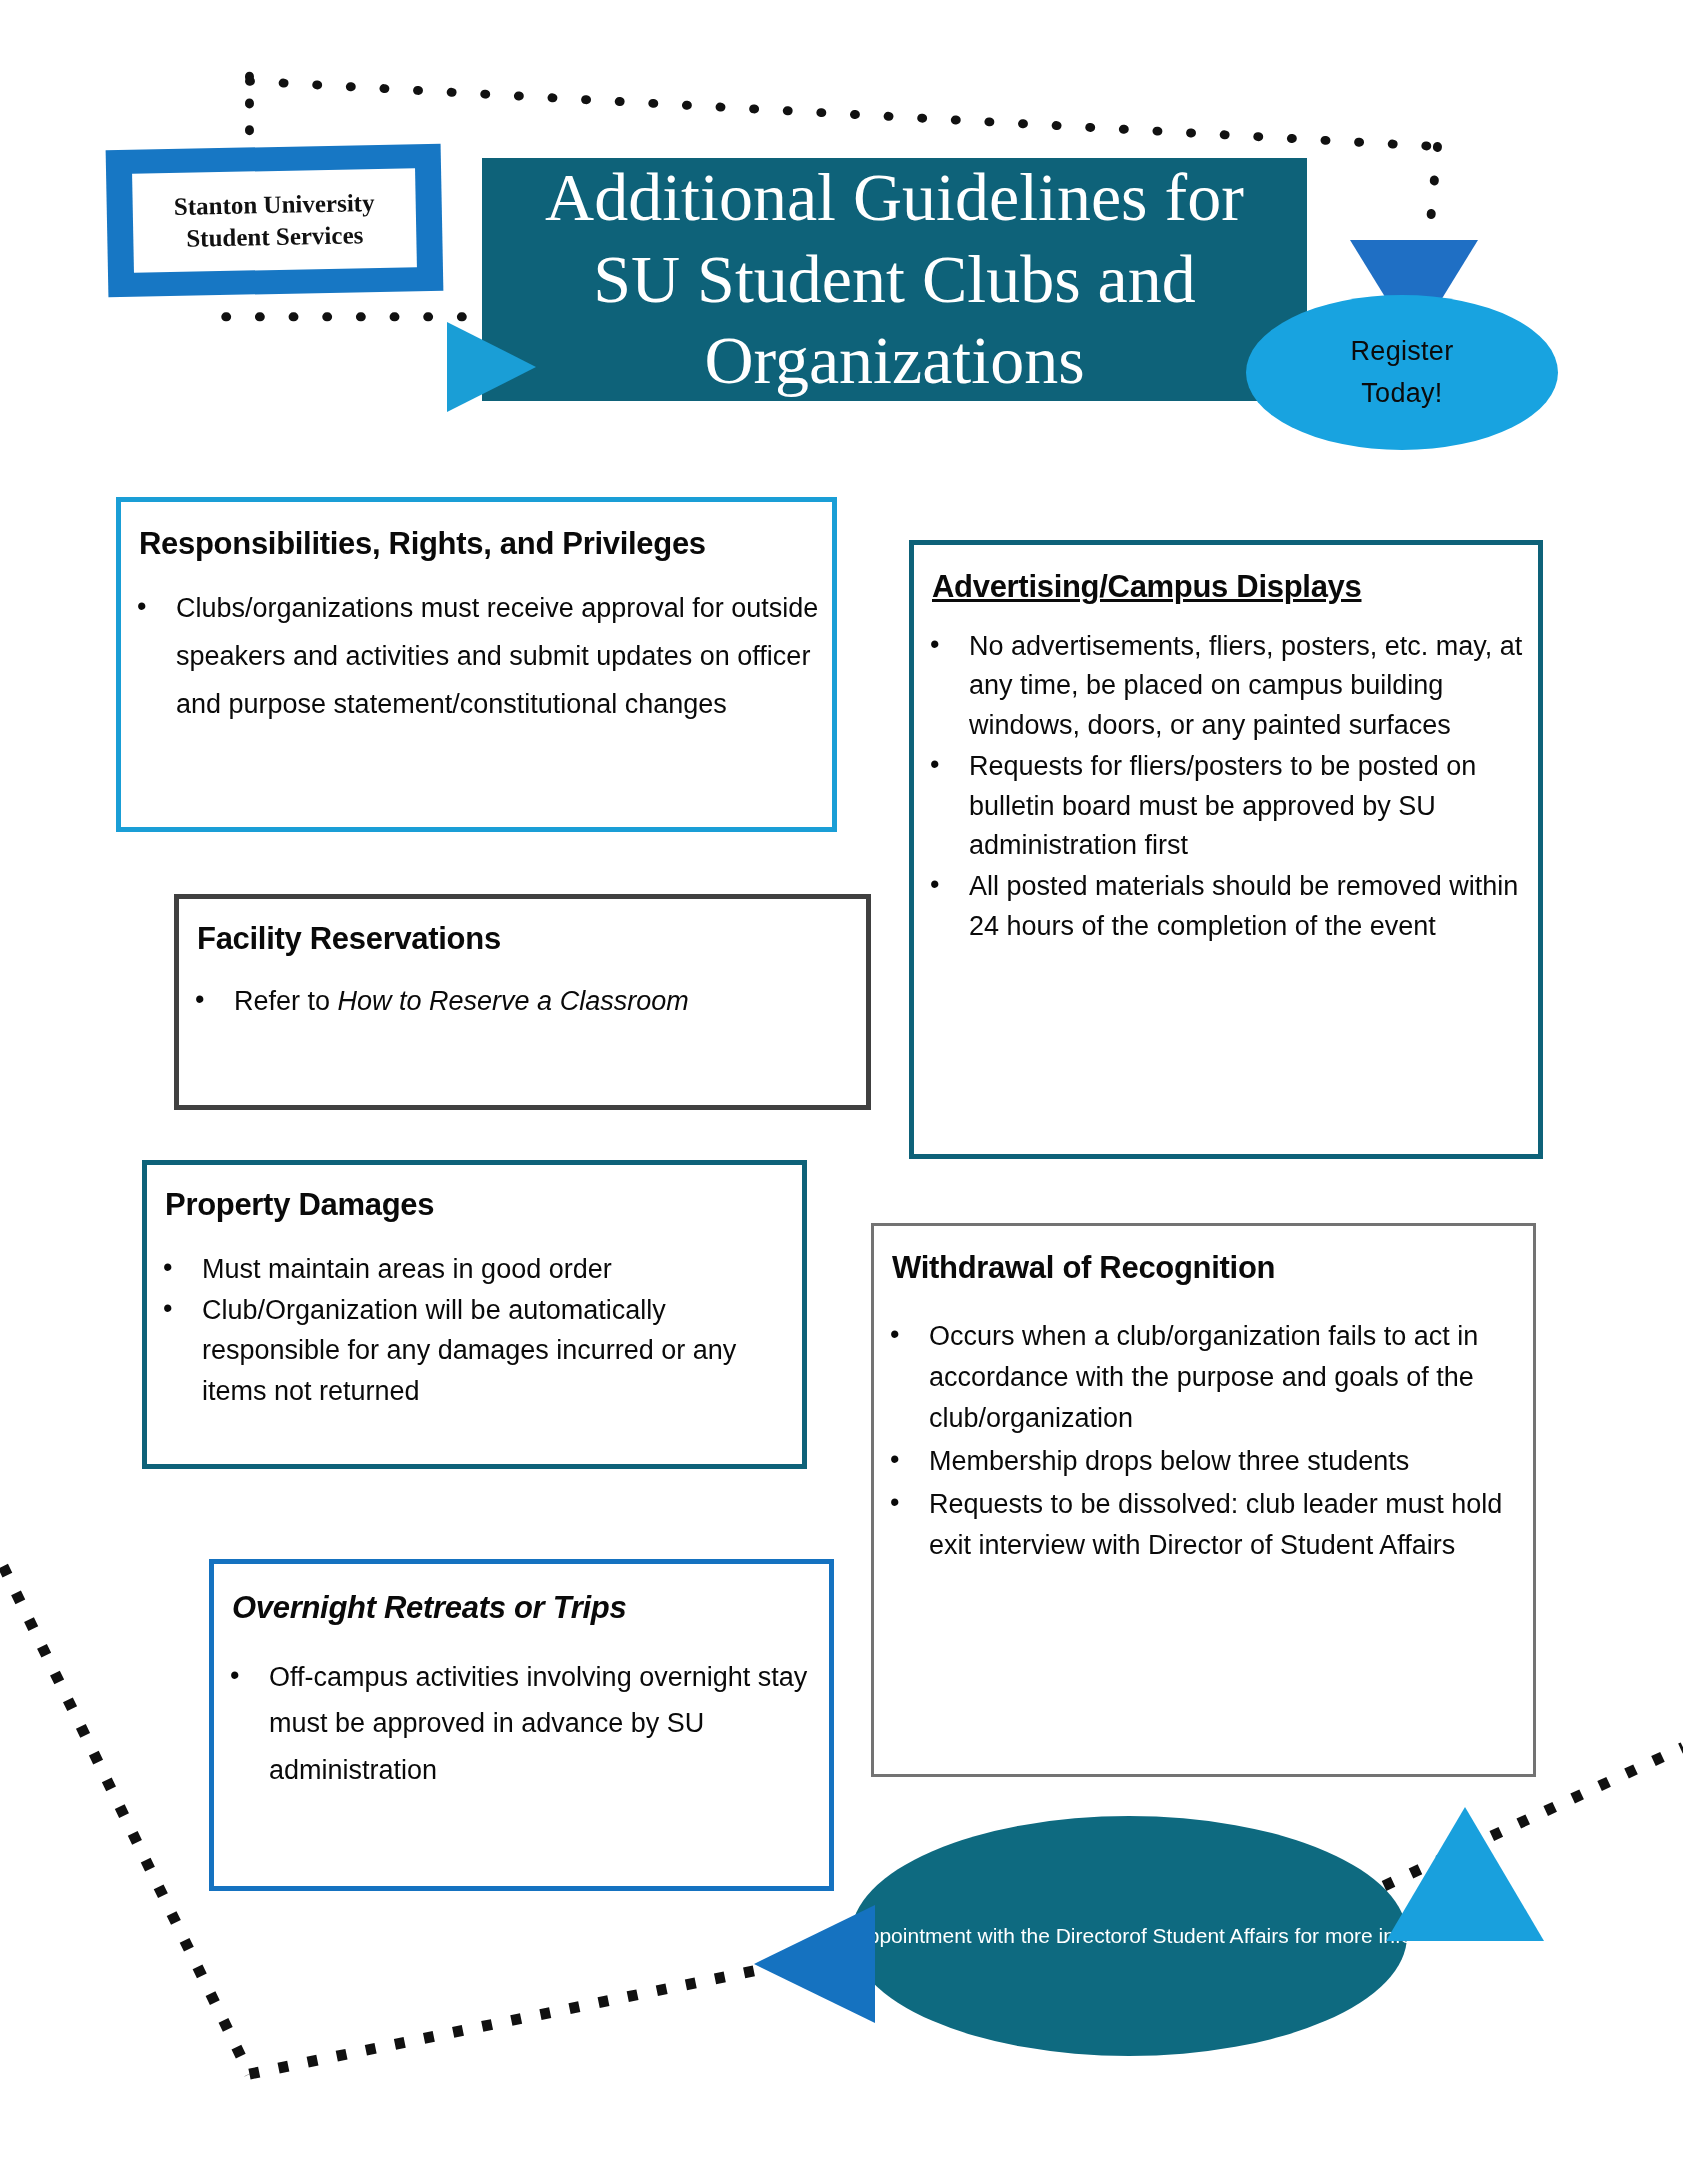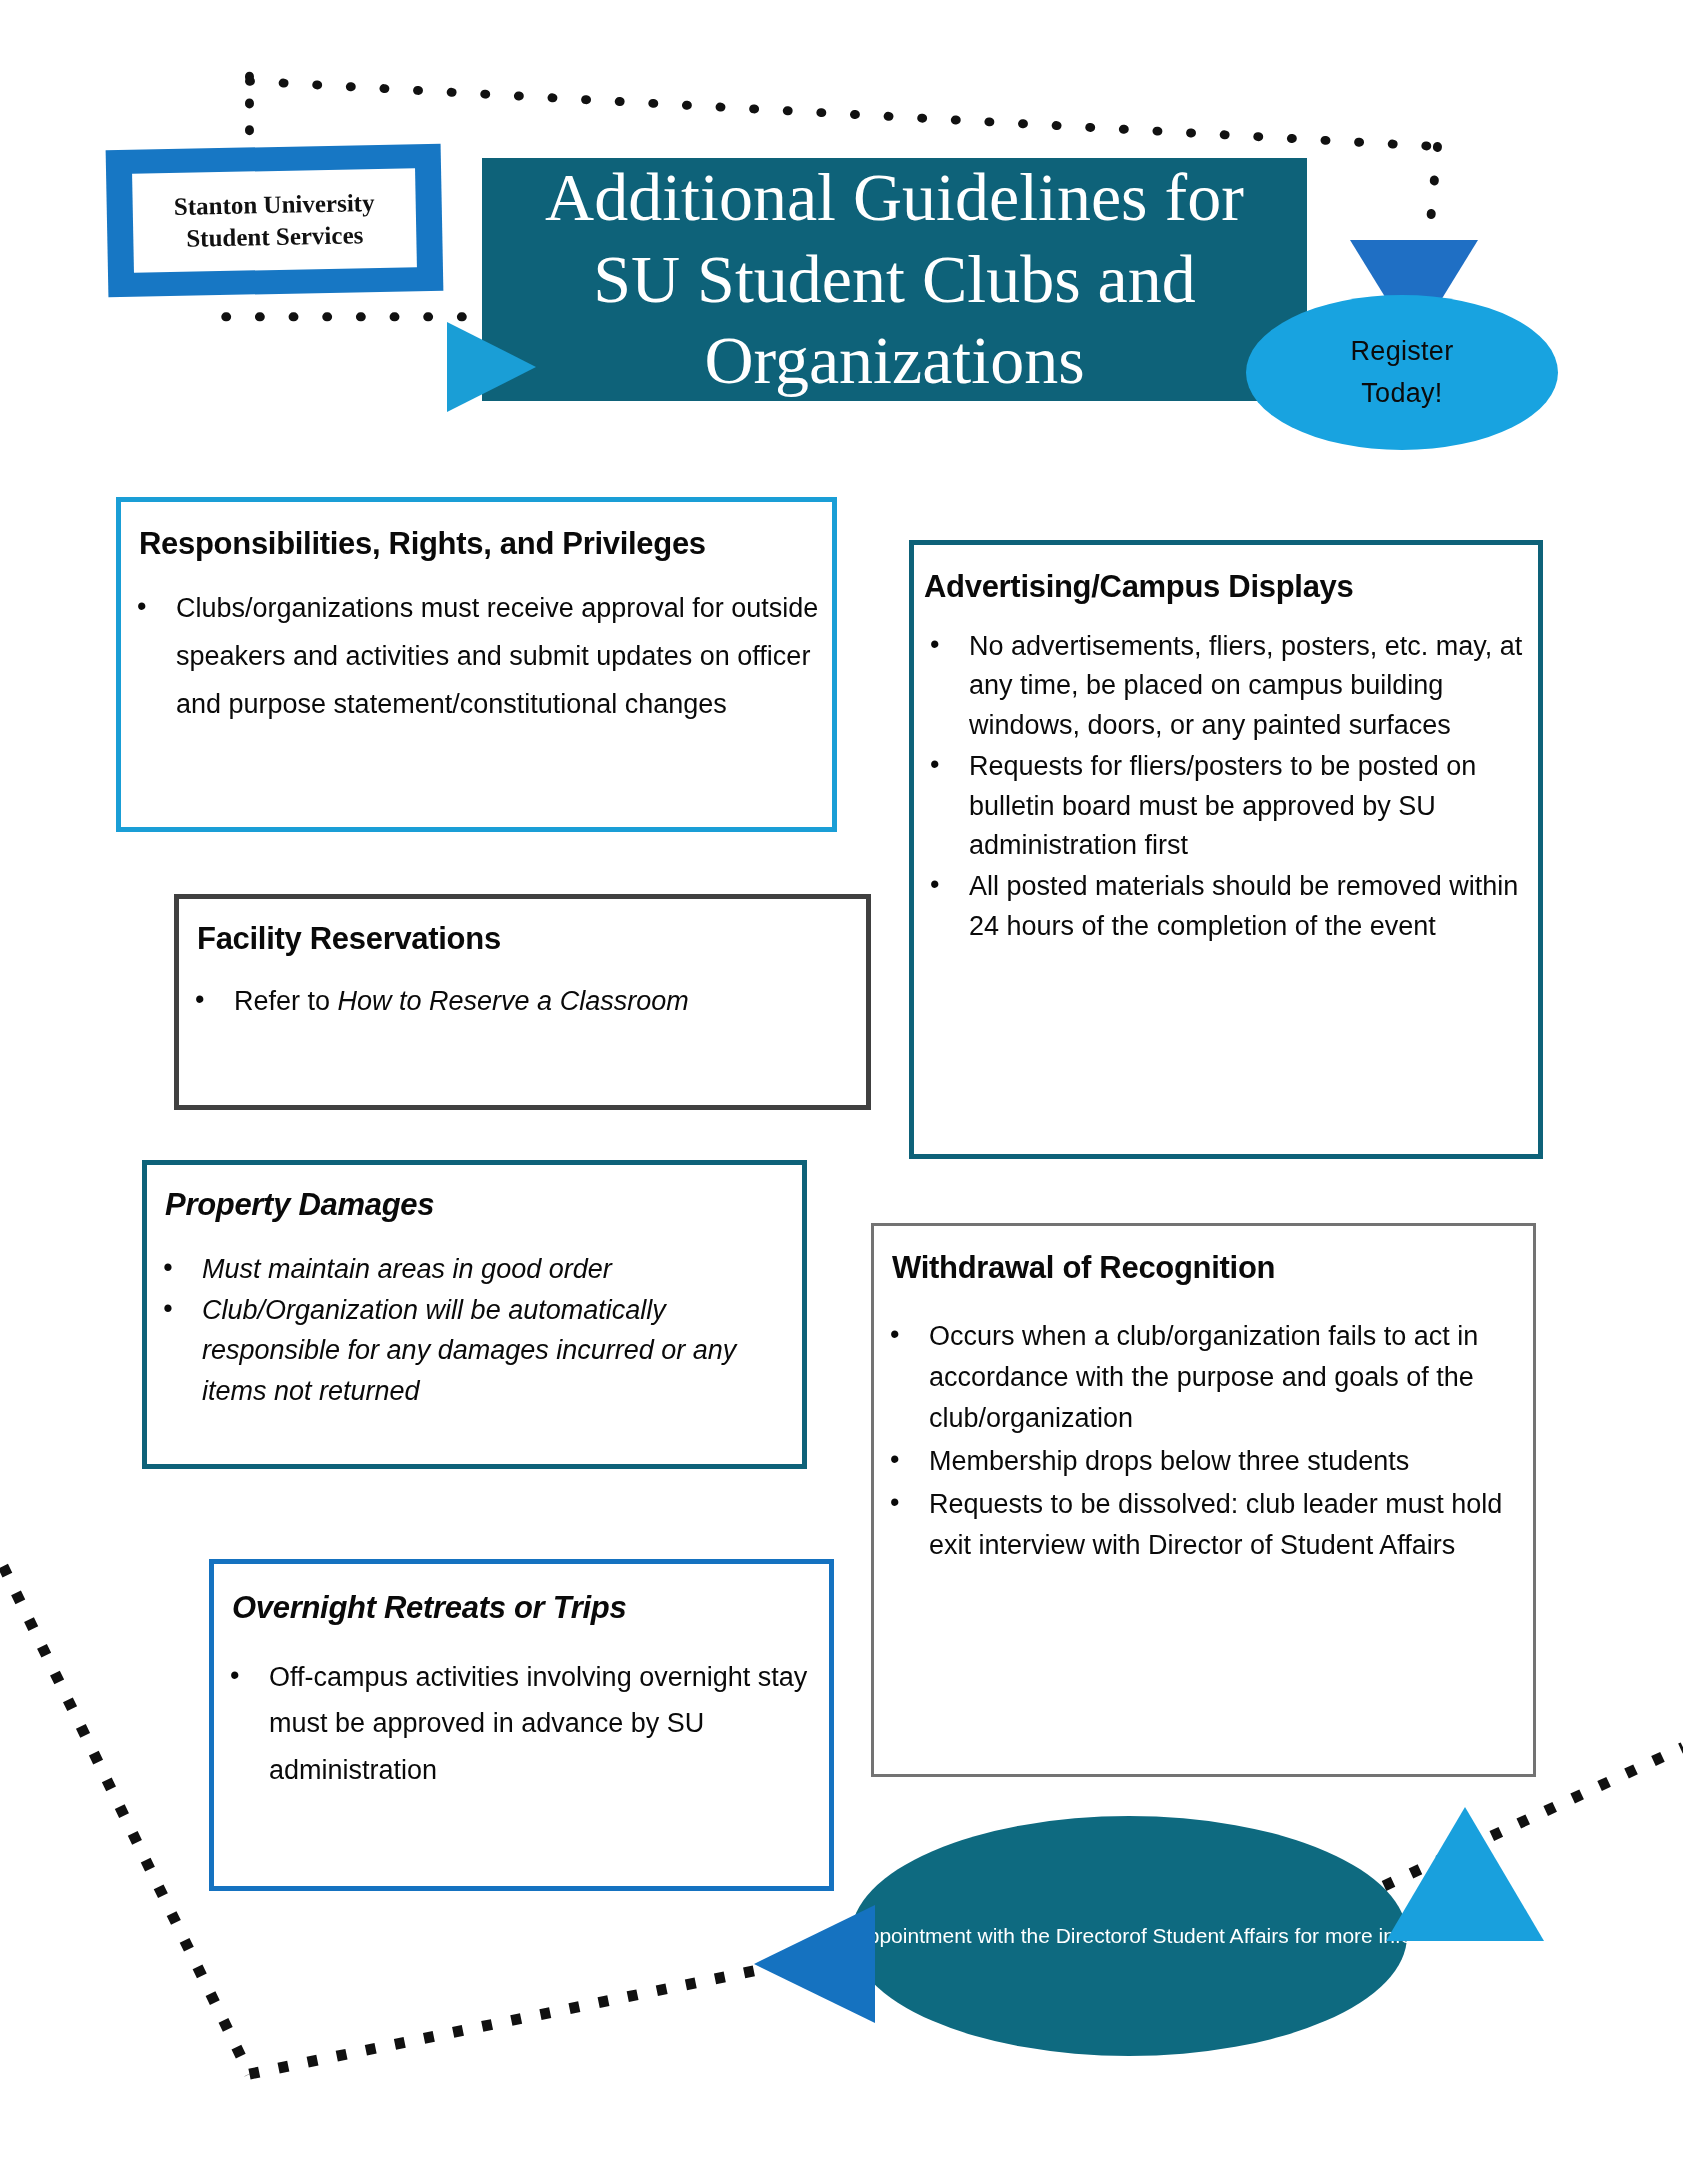--- a/index.html
+++ b/index.html
@@ -112,36 +112,35 @@
     border:5px solid #1a9ed6;
   }
   #box-responsibilities h2{margin:24px 0 0 18px;}
   #box-responsibilities ul{margin-top:22px;}
   #box-responsibilities li{line-height:1.78;}
 
   #box-advertising{
     left:909px;top:540px;width:634px;height:619px;
     border:5px solid #0e6279;
   }
-  #box-advertising h2{margin:24px 0 0 10px;}
+  #box-advertising h2{margin:24px 0 0 18px;text-decoration:underline;}
   #box-advertising ul{margin-top:22px;}
   #box-advertising li{line-height:1.46;margin-bottom:2px;}
 
   #box-facility{
     left:174px;top:894px;width:697px;height:216px;
     border:5px solid #404040;
   }
   #box-facility h2{margin:22px 0 0 18px;}
   #box-facility ul{margin-top:24px;}
   #box-facility li{line-height:1.5;}
 
   #box-property{
     left:142px;top:1160px;width:665px;height:309px;
     border:5px solid #0e6279;
-    font-style:italic;
   }
   #box-property h2{margin:22px 0 0 18px;}
   #box-property ul{margin-top:26px;}
   #box-property li{line-height:1.5;}
 
   #box-withdrawal{
     left:871px;top:1223px;width:665px;height:554px;
     border:3px solid #737373;
   }
   #box-withdrawal h2{margin:24px 0 0 18px;}

